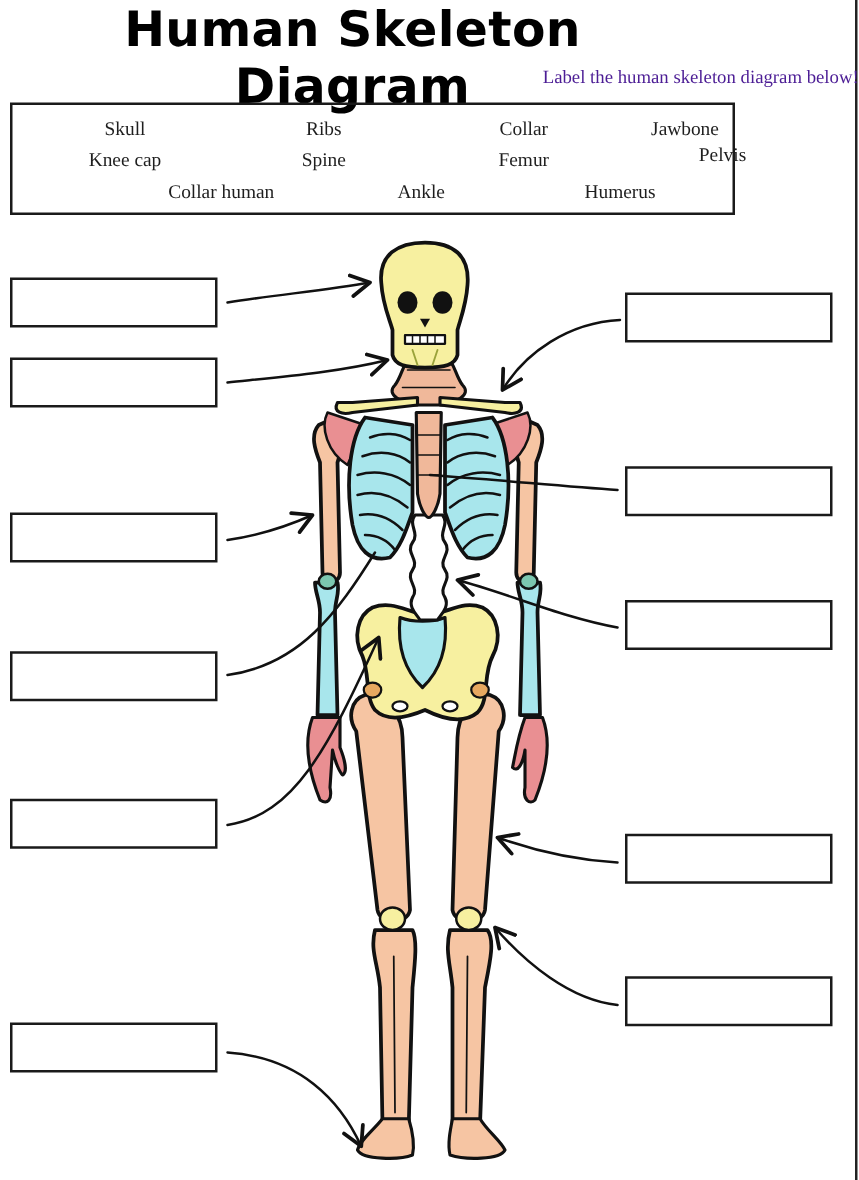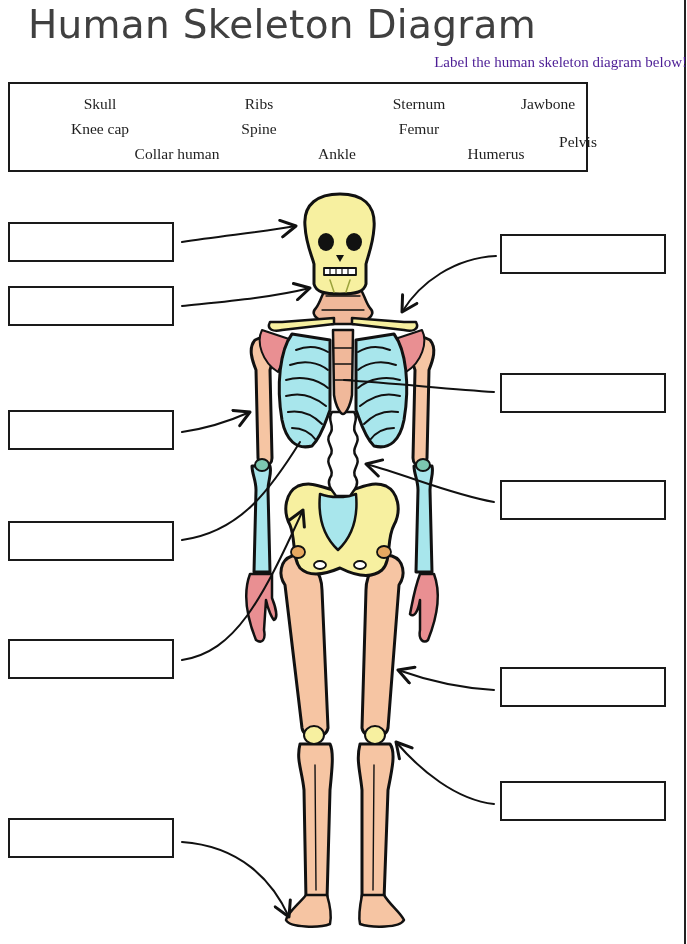--- a/index.html
+++ b/index.html
@@ -1,42 +1,42 @@
 <!DOCTYPE html>
 <html><head>
 <meta charset="utf-8">
 <style>
   html, body { margin: 0; padding: 0; background: #ffffff; }
   body { width: 687px; height: 944px; position: relative; overflow: hidden; font-family: "DejaVu Serif", serif; color: #111; }
   .right-edge { position: absolute; left: 684px; top: 0; width: 2px; height: 944px; background: #222; }
-  .title { position: absolute; left: 0; top: 2px; width: 564px; text-align: center; font-family: "DejaVu Sans", sans-serif; font-size: 39px; font-weight: 400; letter-spacing: 0.3px; color: #404040; }
+  .title { position: absolute; left: 0; top: 2px; width: 564px; text-align: center; font-family: "DejaVu Sans", sans-serif; font-size: 39px; font-weight: 700; letter-spacing: 0.3px; color: #000000; }
   .subtitle { position: absolute; left: 0; top: 54px; width: 687px; text-align: right; font-family: "Liberation Serif", serif; font-size: 15px; color: #4c1d95; }
   .word-bank { position: absolute; left: 8px; top: 82px; width: 580px; height: 90px; border: 2px solid #1a1a1a; box-sizing: border-box; }
   .word { position: absolute; font-family: "Liberation Serif", serif; font-size: 15.5px; color: #1e1e1e; transform: translateX(-50%); white-space: nowrap; }
   .label-box { position: absolute; width: 166px; height: 40px; border: 2px solid #1a1a1a; box-sizing: border-box; background: #fff; }
   svg.diagram { position: absolute; left: 0; top: 0; }
 </style>
 </head>
 <body>
 
 <div class="right-edge"></div>
 
 <div class="title">Human Skeleton Diagram</div>
 <div class="subtitle">Label the human skeleton diagram below!</div>
 
 <div class="word-bank">
   <span class="word" style="left:90px; top:11px;">Skull</span>
   <span class="word" style="left:249px; top:11px;">Ribs</span>
-  <span class="word" style="left:409px; top:11px;">Sternum</span>
+  <span class="word" style="left:409px; top:11px;">Collar</span>
   <span class="word" style="left:538px; top:11px;">Jawbone</span>
 
   <span class="word" style="left:90px; top:36px;">Knee cap</span>
   <span class="word" style="left:249px; top:36px;">Spine</span>
   <span class="word" style="left:409px; top:36px;">Femur</span>
-  <span class="word" style="left:568px; top:49px;text-align:center;">Pelvis</span>
+  <span class="word" style="left:568px; top:32px;text-align:center;">Pelvis</span>
 
   <span class="word" style="left:167px; top:61px;">Collar human</span>
   <span class="word" style="left:327px; top:61px;">Ankle</span>
   <span class="word" style="left:486px; top:61px;">Humerus</span>
 </div>
 
 <div class="label-box" style="left:8px; top:222px;"></div>
 <div class="label-box" style="left:8px; top:286px;"></div>
 <div class="label-box" style="left:8px; top:410px;"></div>
 <div class="label-box" style="left:8px; top:521px;"></div>

